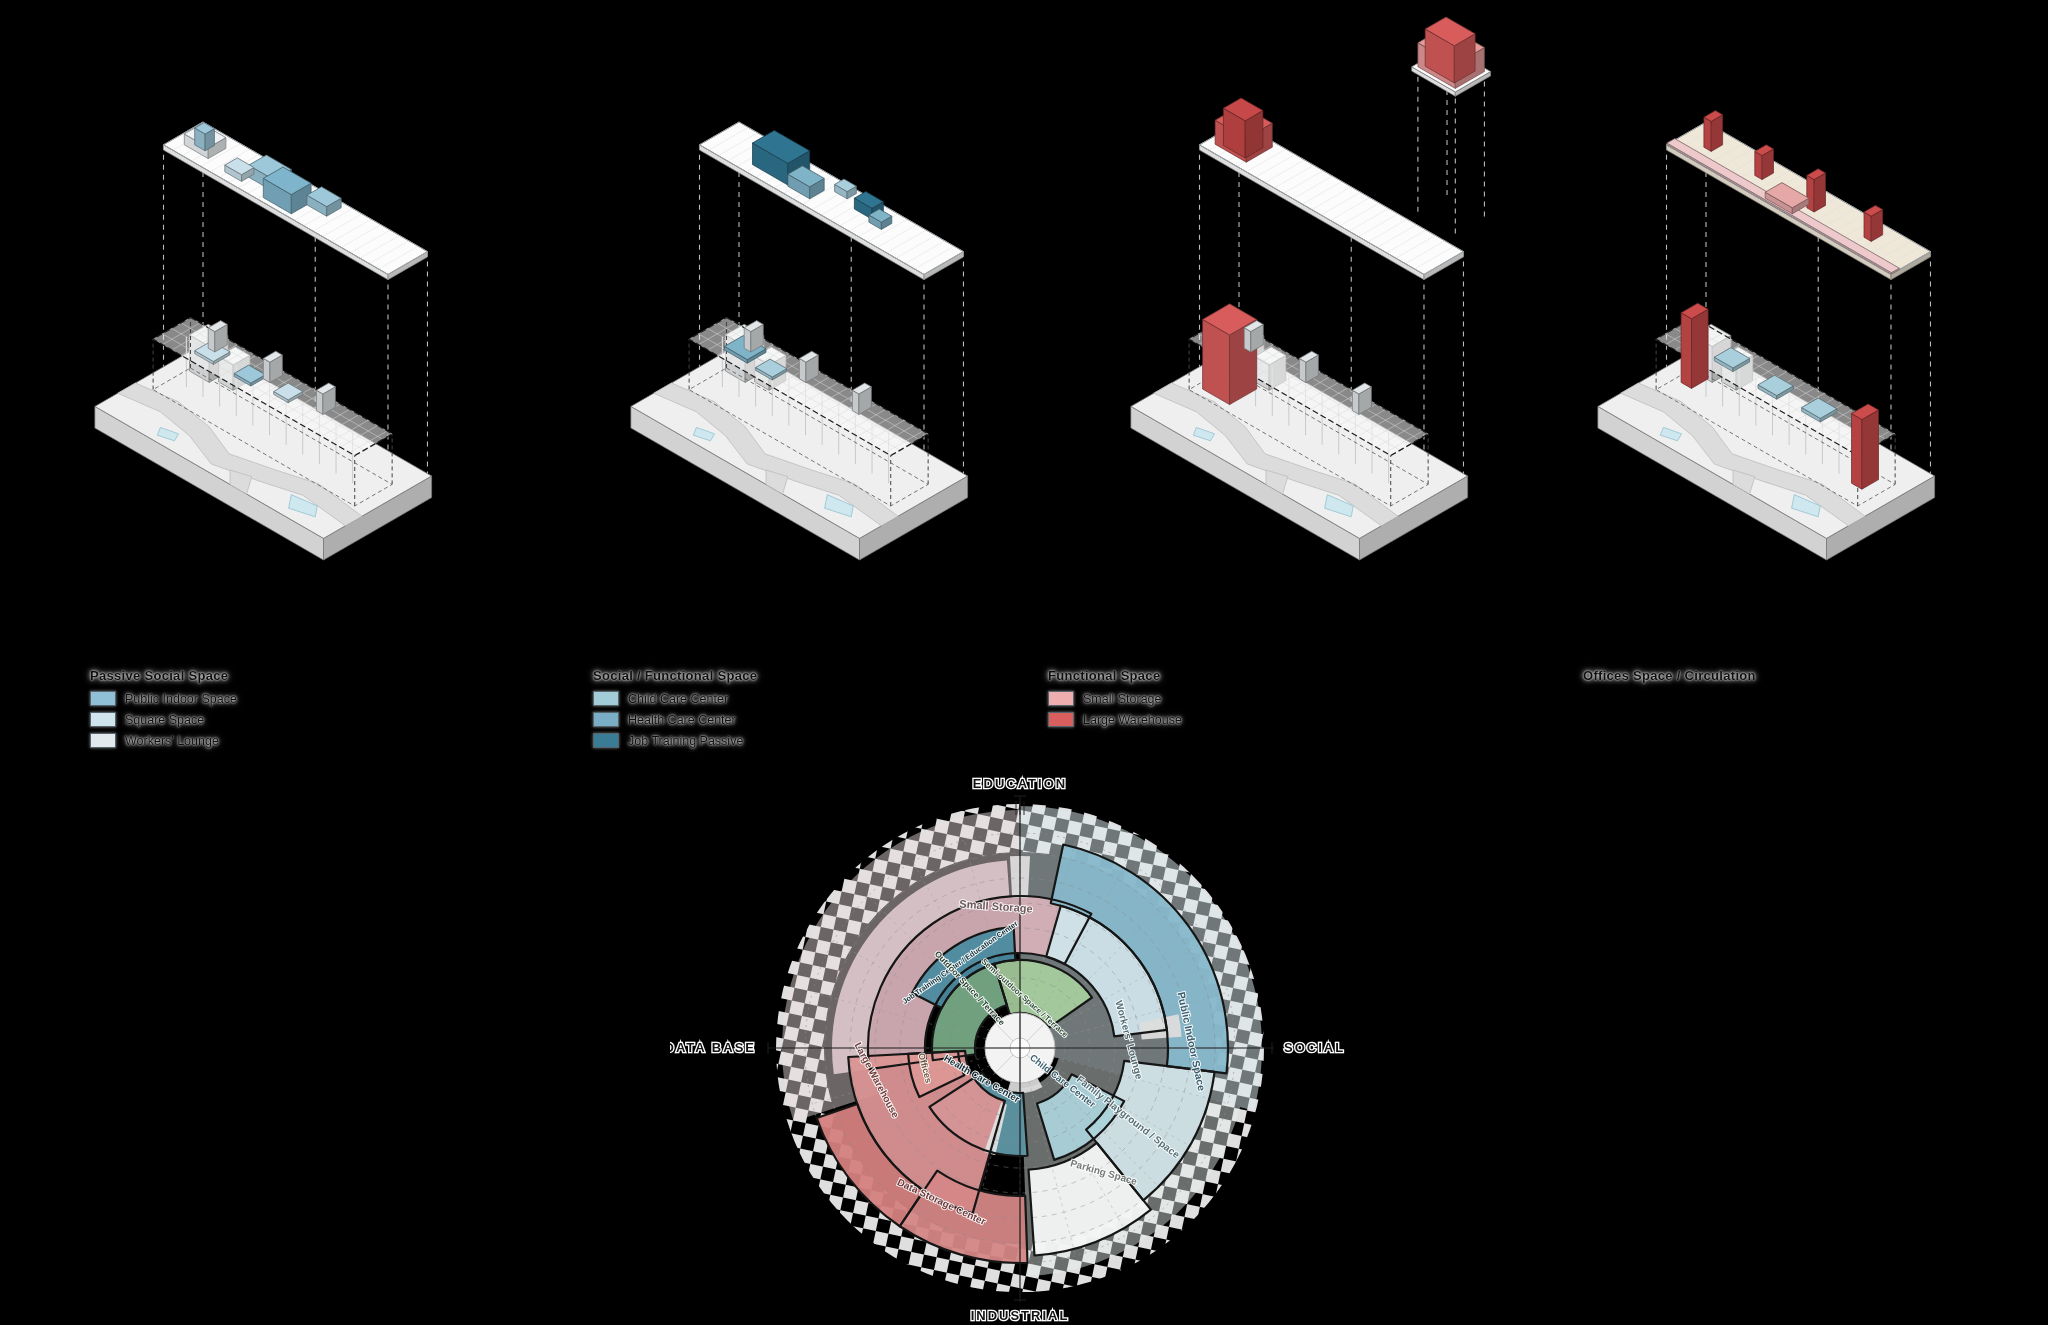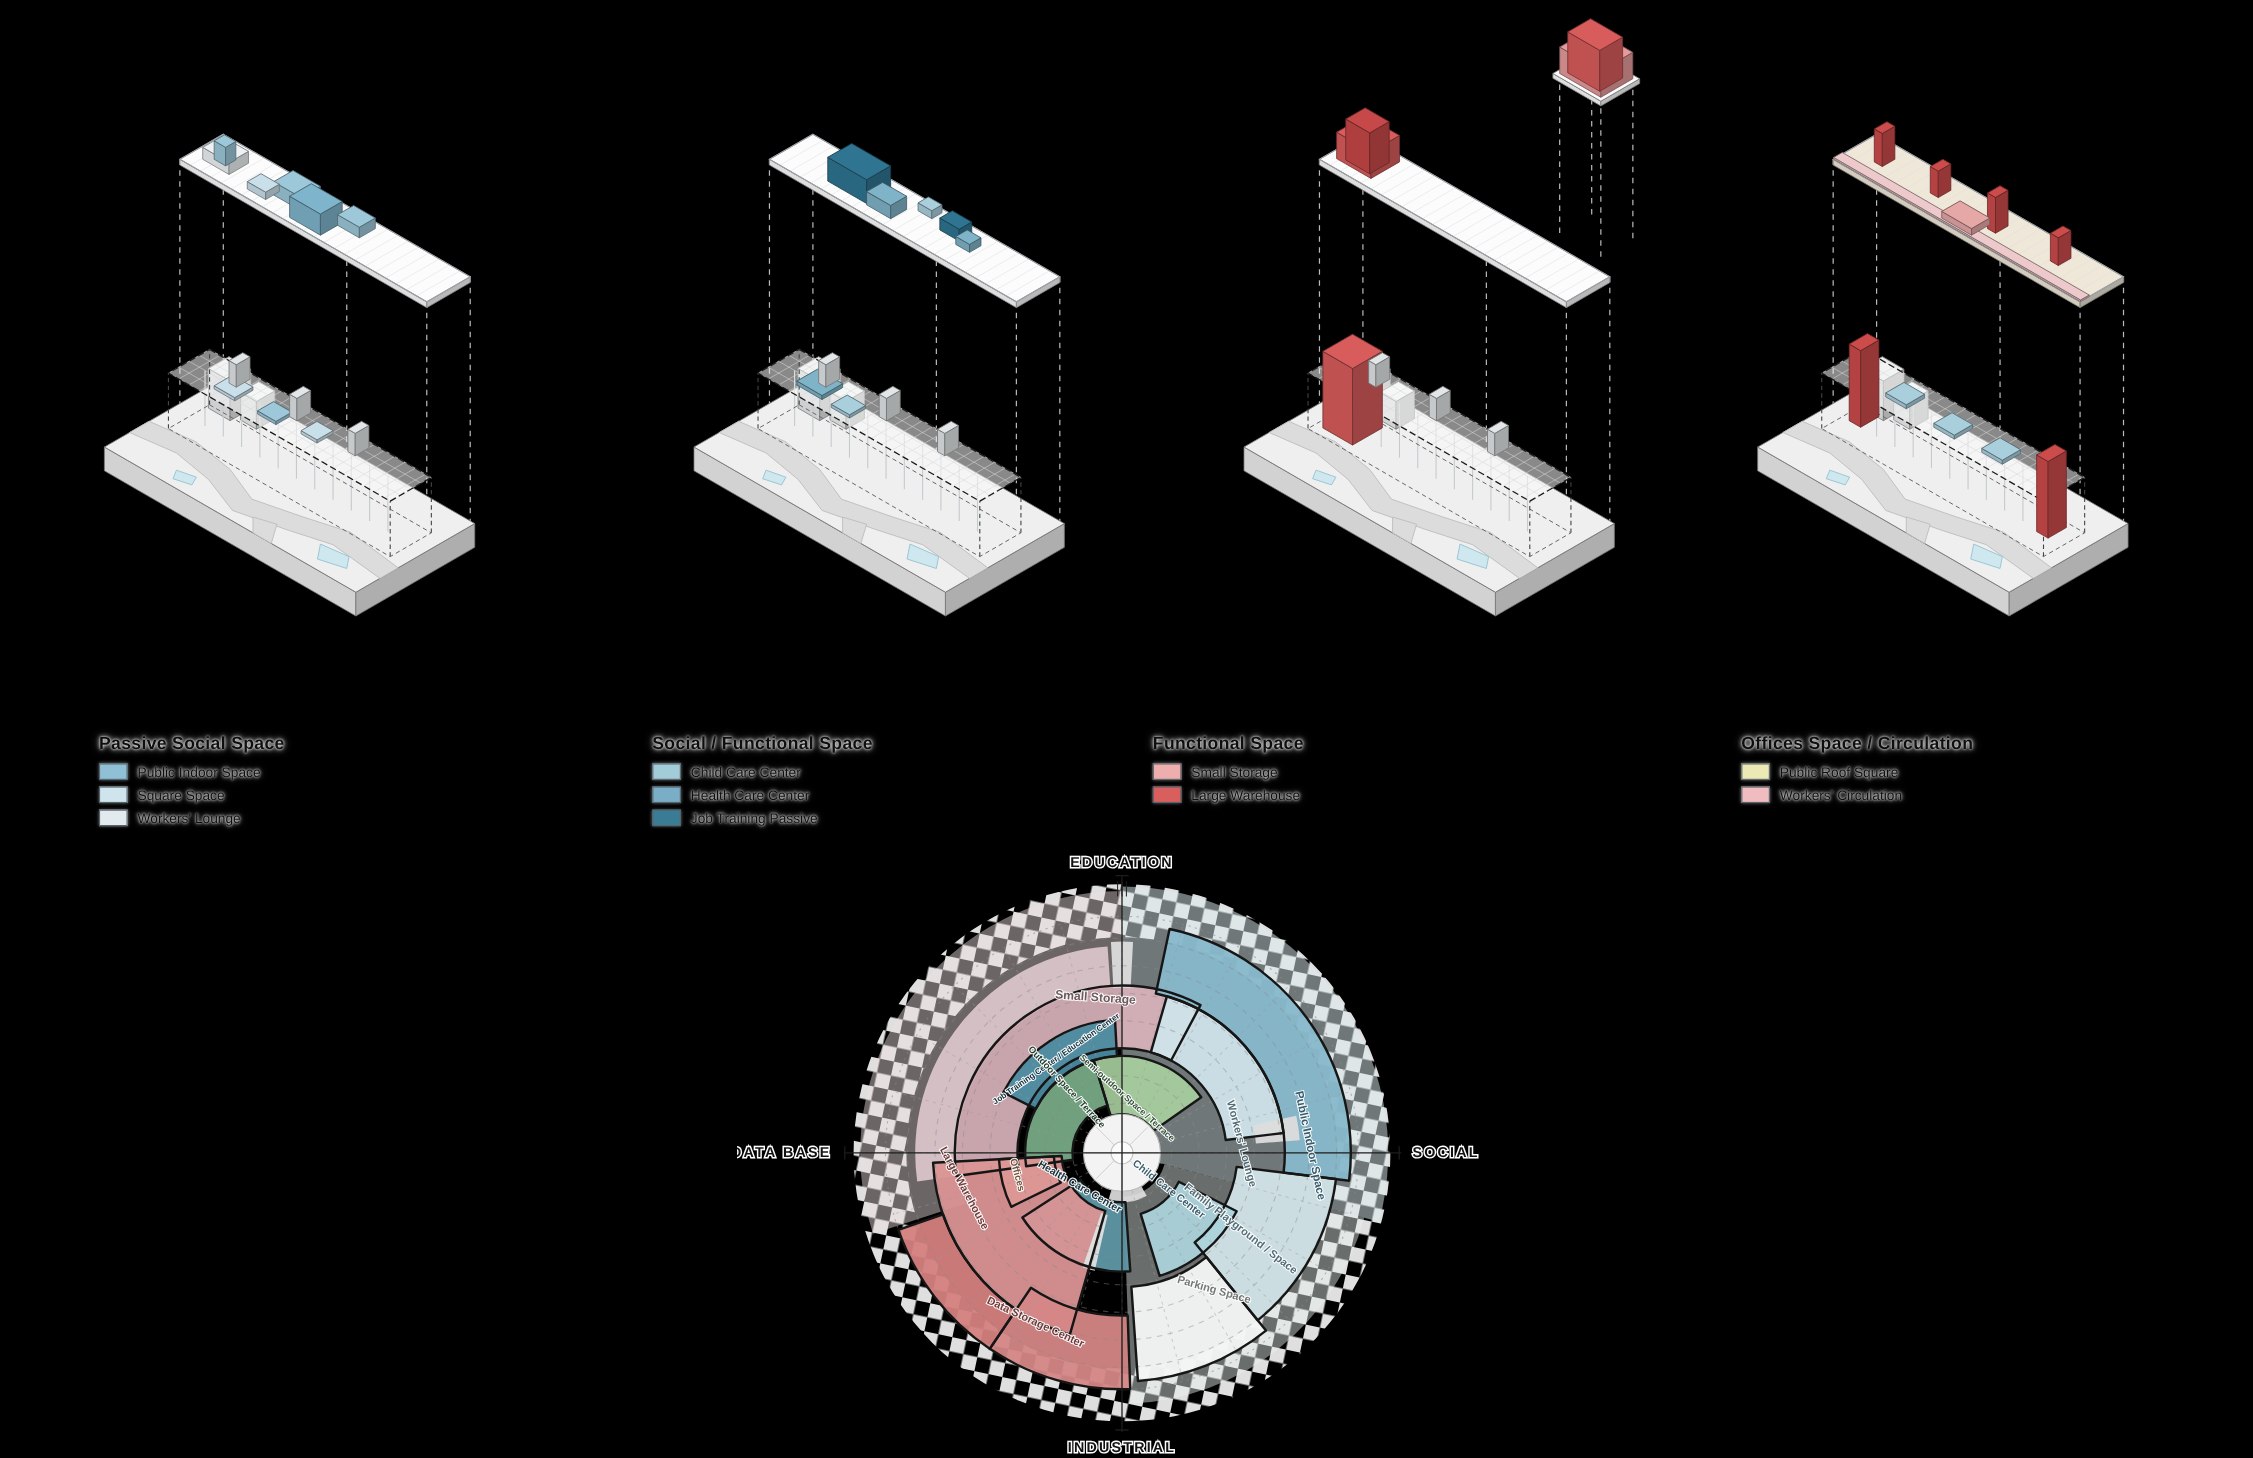--- a/index.html
+++ b/index.html
@@ -1,21 +1,21 @@
 <!DOCTYPE html>
 <html><head>
 <meta charset="utf-8">
 <style>
   html,body{margin:0;padding:0;background:#000;}
   .canvas{position:relative;width:2048px;height:1325px;background:#000;overflow:hidden;
           font-family:"Liberation Sans",sans-serif;}
   .panel{position:absolute;top:6px;}
   .axon{display:block;}
   .legend{position:absolute;top:668px;width:420px;}
-  .legend-title{font-size:16px;font-weight:700;color:#0e0e0e;letter-spacing:.3px;
+  .legend-title{font-size:13px;font-weight:700;color:#0e0e0e;letter-spacing:.3px;
     text-shadow:0 0 2px #fff,0 0 5px rgba(255,255,255,.9),0 0 9px rgba(255,255,255,.45);
     margin-bottom:8px;}
   .legend-item{display:flex;align-items:center;gap:9px;margin-bottom:6px;}
   .swatch{width:26px;height:15px;border:1px solid #55636b;box-sizing:border-box;
     box-shadow:0 0 3px rgba(255,255,255,.45);flex:0 0 auto;}
   .swatch.hatch{background-image:repeating-linear-gradient(50deg,rgba(255,255,255,.55) 0 1.5px,rgba(0,0,0,0) 1.5px 4.5px);}
   .legend-label{font-size:12.5px;color:#0e0e0e;
     text-shadow:0 0 2px #fff,0 0 4px rgba(255,255,255,.85),0 0 8px rgba(255,255,255,.35);}
   svg text{font-family:"Liberation Sans",sans-serif;}
   .axis-label{font-size:13px;font-weight:700;letter-spacing:2px;fill:#121212;
@@ -630,31 +630,20 @@
   </div>
 
   <div class="legend-item">
     <span class="swatch" style="background: rgb(217, 95, 95);"></span>
     <span class="legend-label">Large Warehouse</span>
   </div>
 </div>
   </div>
   <div class="legend" style="left:1583px">
     <div class="legend-title">Offices Space / Circulation</div>
-    <div class="legend-items">
-  <div class="legend-item">
-    <span class="swatch" style="background: rgb(236, 233, 180);"></span>
-    <span class="legend-label">Public Roof Square</span>
-  </div>
-
-  <div class="legend-item">
-    <span class="swatch" style="background: rgb(240, 188, 191);"></span>
-    <span class="legend-label">Workers' Circulation</span>
-  </div>
-</div>
   </div>
 
   <svg id="rose" width="700" height="700" style="left:670px;top:698px">
       <defs>
         <pattern id="chk" width="26" height="26" patternUnits="userSpaceOnUse" patternTransform="rotate(12 350 350)">
           <rect width="13" height="13" fill="#f2f2f2"></rect>
           <rect x="13" y="13" width="13" height="13" fill="#f2f2f2"></rect>
         </pattern>
       </defs>
       <path d="M 106 350 a 244 244 0 1 0 488 0 a 244 244 0 1 0 -488 0 M 154 350 a 196 196 0 1 0 392 0 a 196 196 0 1 0 -392 0" fill-rule="evenodd" fill="url(#chk)" opacity="0.92"></path>

